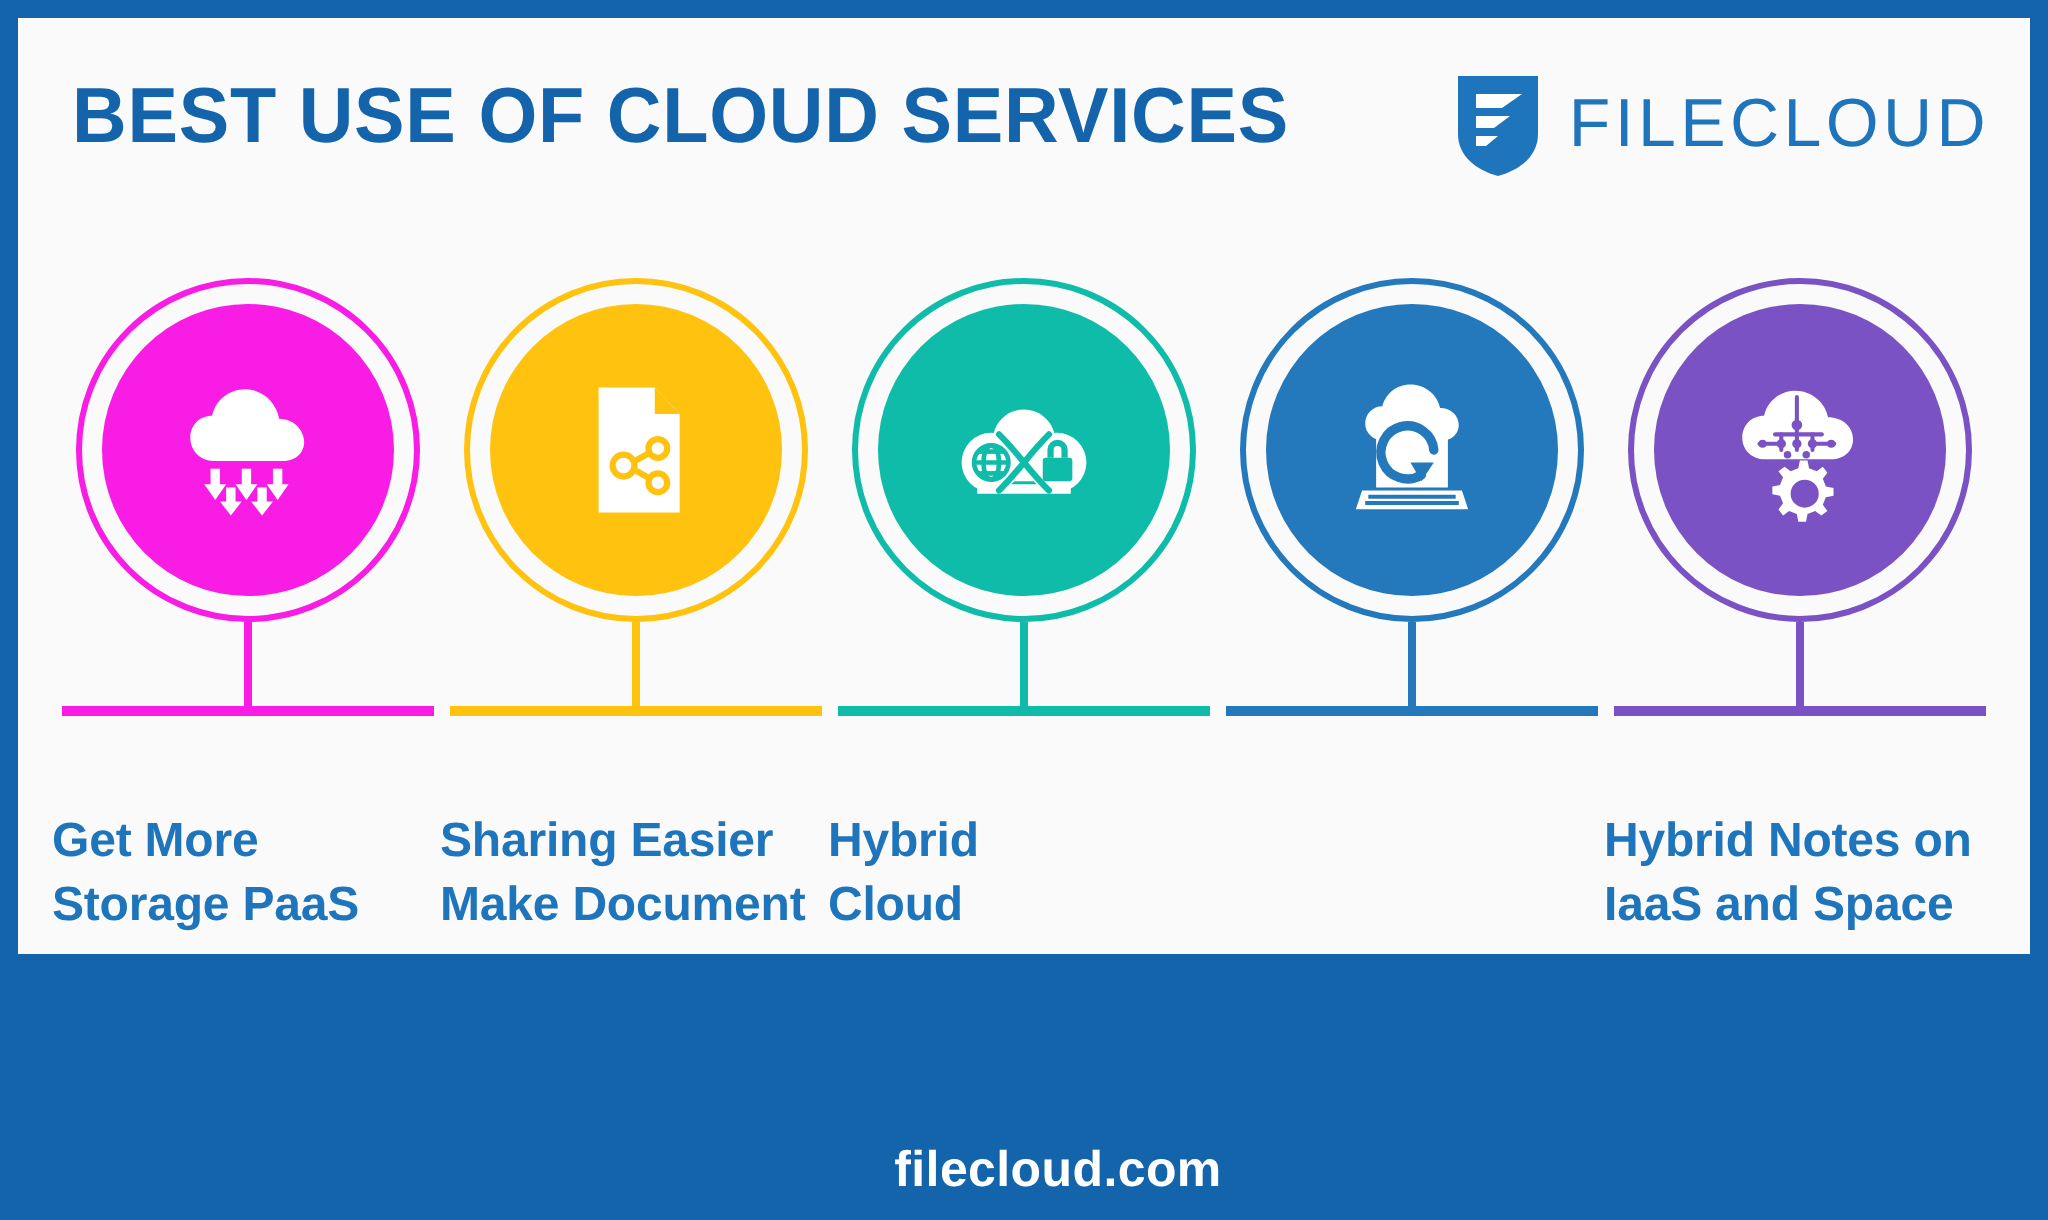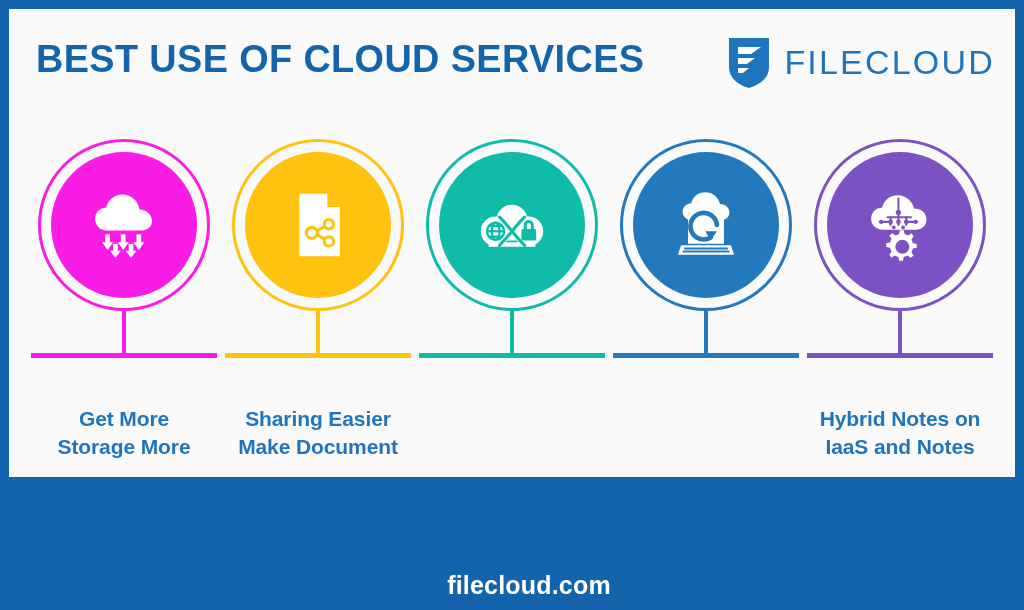--- a/index.html
+++ b/index.html
@@ -130,23 +130,23 @@
     background: currentColor;
   }
   .bar {
     width: 186px;
     height: 5px;
     background: currentColor;
   }
 
   .caption {
     margin-top: 47px;
-    text-align: center;
+    text-align: left;
     color: #1f75bb;
-    font-size: 21px;
+    font-size: 24px;
     font-weight: bold;
     line-height: 1.33;
     letter-spacing: -0.1px;
     width: 196px;
   }
 
   
   .footer {
     position: absolute;
     left: 0;
@@ -209,21 +209,21 @@
                   <path d="M52 83 L66 83 L59 92 Z"></path>
                 </g>
               </svg>
             </span>
           </div>
         </div>
         <div class="stem"></div>
         <div class="bar"></div>
         <div class="caption">
           <div>Get More</div>
-          <div>Storage More</div>
+          <div>Storage PaaS</div>
         </div>
       </div>
 
       <div class="item" style="color:#ffc20e">
         <div class="badge">
           <div class="disc">
             <span>
               <svg viewBox="0 0 100 100" xmlns="http://www.w3.org/2000/svg">
                 <path d="M26 10 L62 10 L78 27 L78 90 L26 90 Z" fill="#ffffff"></path>
                 <path d="M62 10 L78 27 L62 27 Z" fill="#ffc20e"></path>
@@ -271,20 +271,24 @@
                 <g fill="#0fbcaa">
                   <rect x="62" y="55" width="19" height="15" rx="2"></rect>
                   <path d="M65 55 L65 50 A6.5 6.5 0 0 1 78 50 L78 55 L74 55 L74 50 A2.5 2.5 0 0 0 69 50 L69 55 Z"></path>
                 </g>
               </svg>
             </span>
           </div>
         </div>
         <div class="stem"></div>
         <div class="bar"></div>
+        <div class="caption">
+          <div>Hybrid</div>
+          <div>Cloud</div>
+        </div>
       </div>
 
       <div class="item" style="color:#2478bc">
         <div class="badge">
           <div class="disc">
             <span>
               <svg viewBox="0 0 100 100" xmlns="http://www.w3.org/2000/svg">
                 <path d="M32 44 C25 44 20 39 20 33 C20 27 25 22 31 22 C33 14 40 8 49 8 C58 8 66 14 68 23 C75 23 80 28 80 34 C80 40 75 44 69 44 Z" fill="#ffffff"></path>
                 <path d="M27 40 L73 40 L73 74 L27 74 Z" fill="#ffffff"></path>
                 <path d="M18 76 L82 76 L86 88 L14 88 Z" fill="#ffffff"></path>
@@ -332,21 +336,21 @@
                 <path d="M51 58 L56 58 L57 63 L62 65 L66 62 L69 66 L66 70 L68 75 L73 76 L73 81 L68 82 L66 87 L69 91 L65 94 L61 91 L56 93 L55 98 L50 98 L49 93 L44 91 L40 94 L37 90 L40 86 L38 81 L33 80 L33 75 L38 74 L40 69 L37 65 L41 62 L45 65 L50 63 Z" fill="#ffffff" transform="translate(-3,-5) scale(0.98) translate(3,5)"></path>
                 <circle cx="53" cy="78" r="9" fill="#7b52c4"></circle>
               </svg>
             </span>
           </div>
         </div>
         <div class="stem"></div>
         <div class="bar"></div>
         <div class="caption">
           <div>Hybrid Notes on</div>
-          <div>IaaS and Notes</div>
+          <div>IaaS and Space</div>
         </div>
       </div>
 
     </div>
   </div>
 
   <div class="footer">
     <span class="footer-text">filecloud.com</span>
   </div>
 </div>

